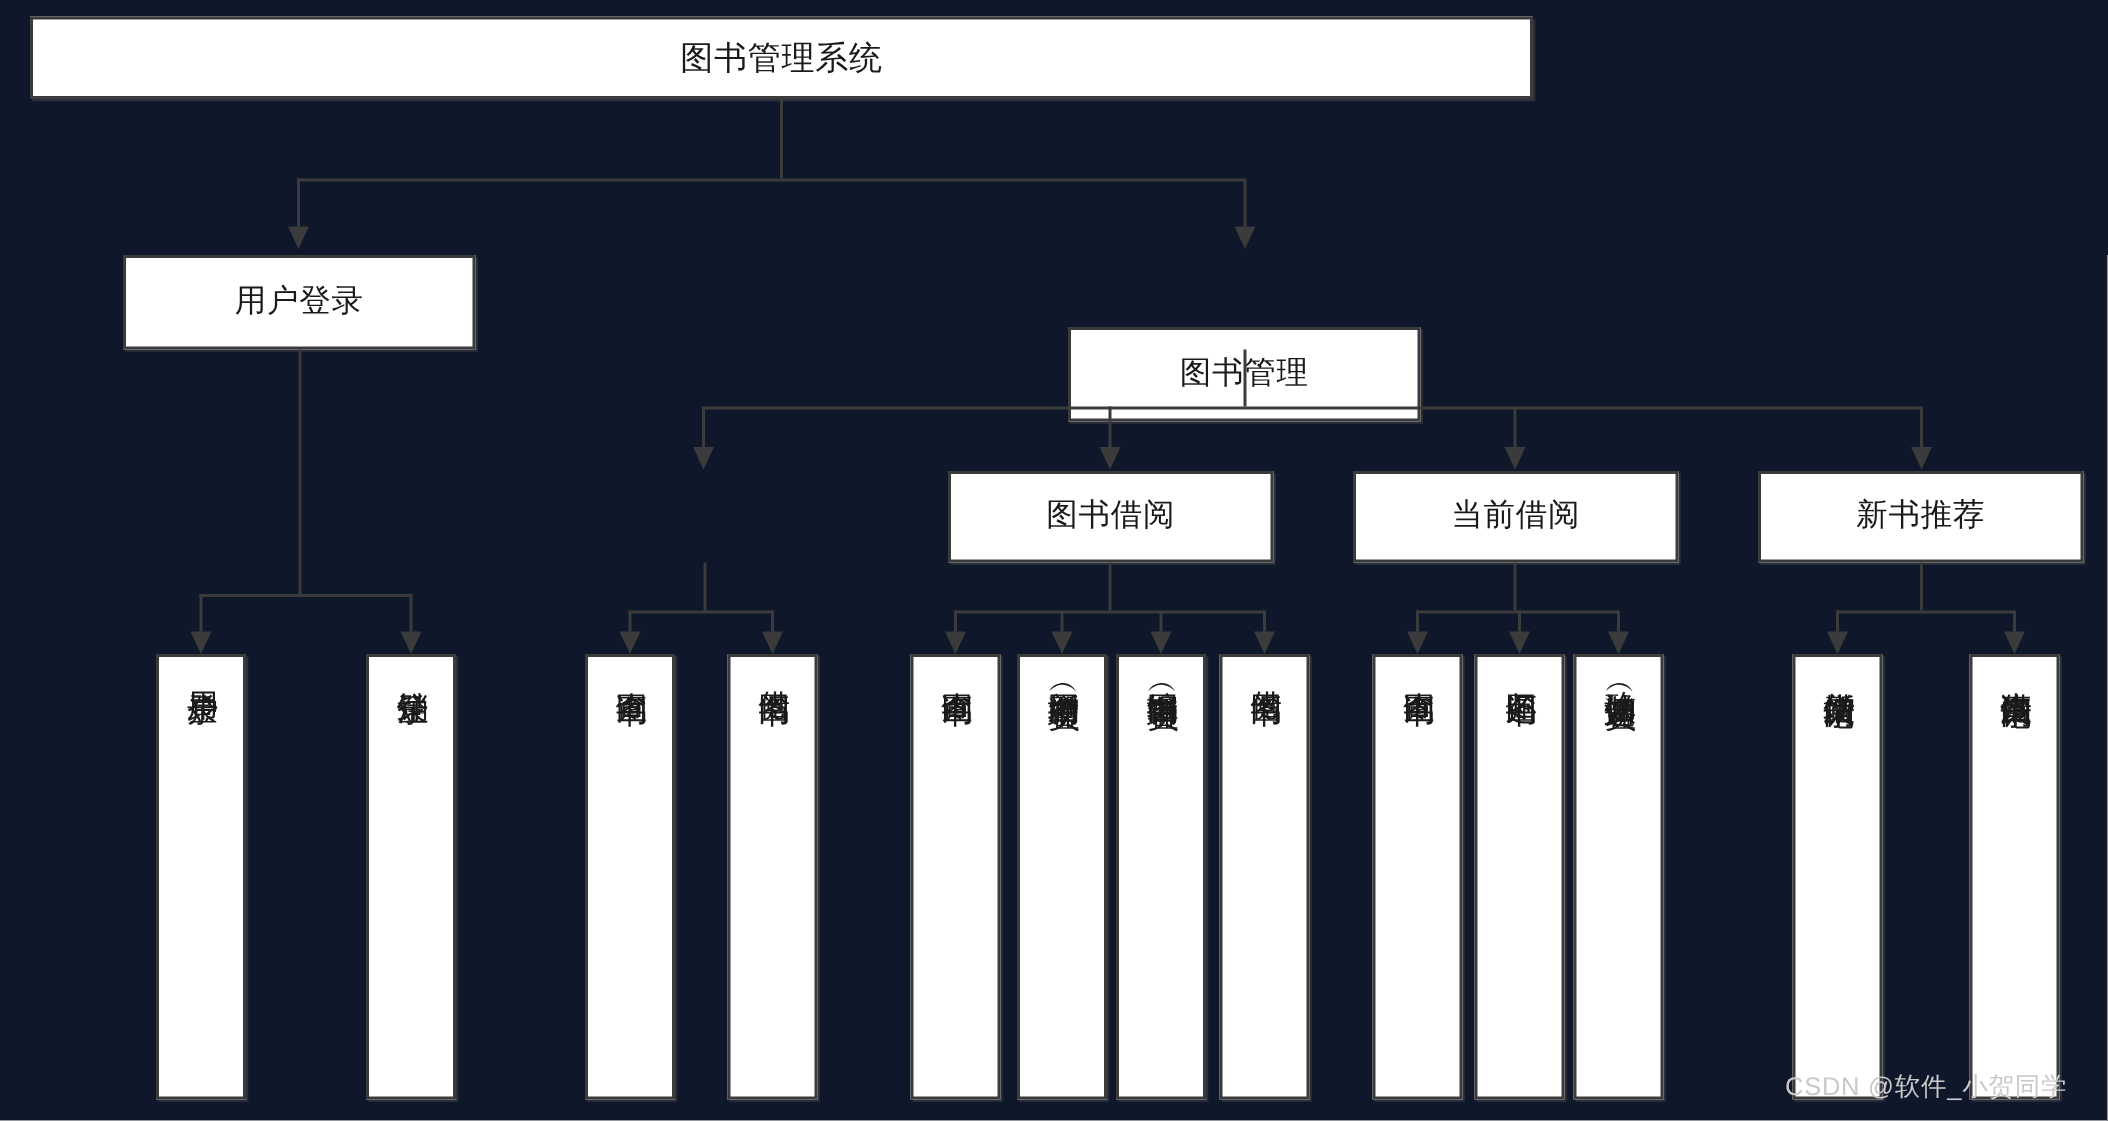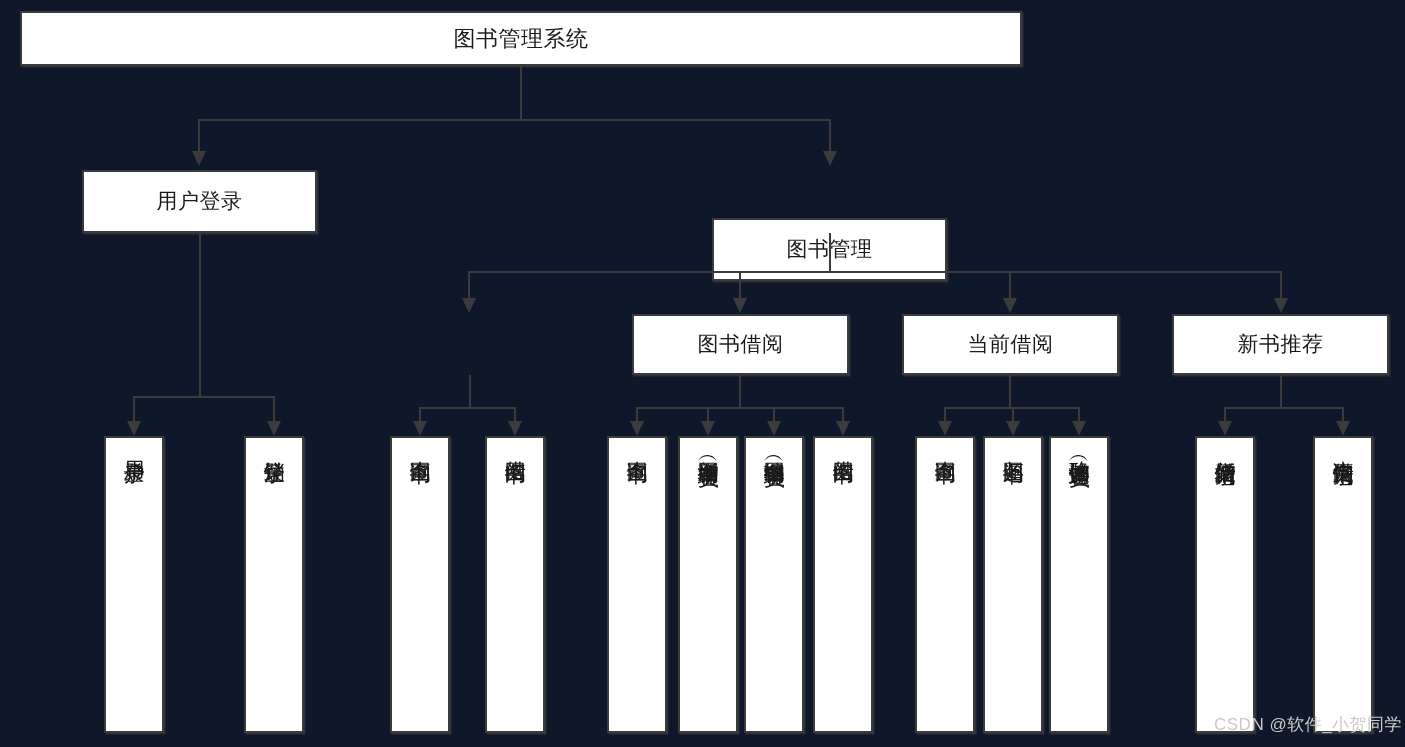--- a/index.html
+++ b/index.html
@@ -183,15 +183,15 @@
     <span class="lbl">确认归还（管理员）</span>
   </div>
 
   <div class="node v" style="left:1195px;top:436px;width:60px;height:297px;">
     <span class="lbl">新增借阅记录</span>
   </div>
   <div class="node v" style="left:1313px;top:436px;width:60px;height:297px;">
     <span class="lbl">查询借阅记录</span>
   </div>
 
-  <div class="wm" style="left:1190px;top:713px;margin-left:24px;">CSDN @软件_小贺同学</div>
+  <div class="wm" style="left:1190px;top:713px;">CSDN @软件_小贺同学</div>
 
 </div>
 
 </body></html>

